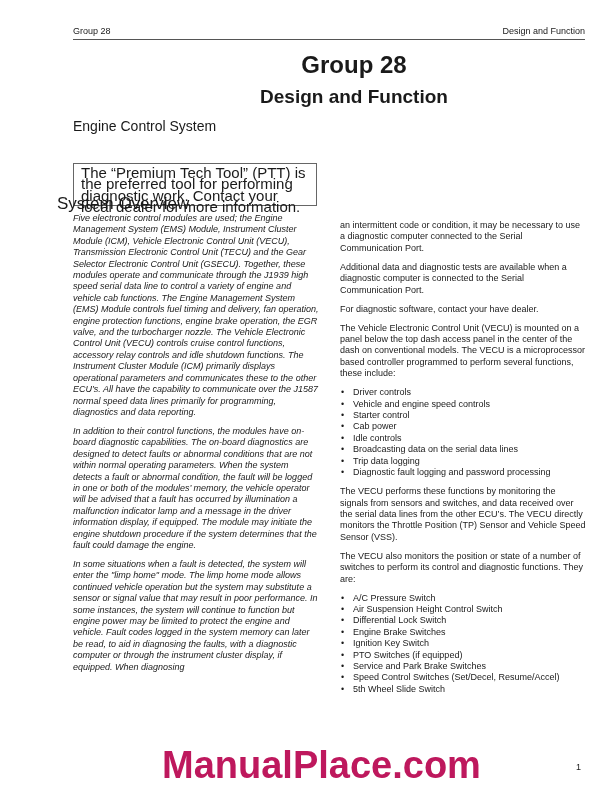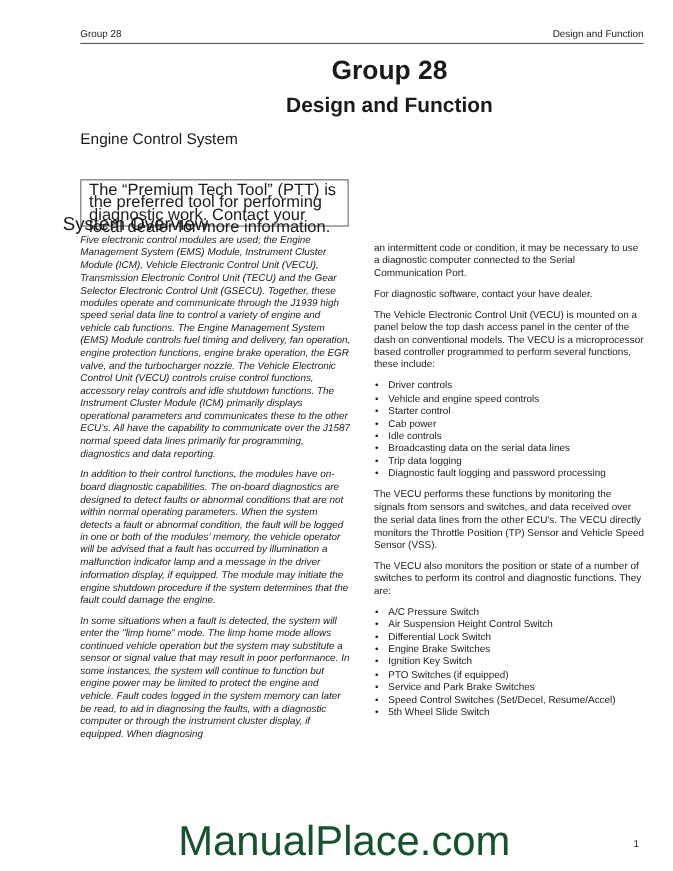--- a/index.html
+++ b/index.html
@@ -47,20 +47,21 @@
 <h4 class="subsection-title">System Overview</h4>
 
 <div class="col col-left">
   <p>Five electronic control modules are used; the Engine Management System (EMS) Module, Instrument Cluster Module (ICM), Vehicle Electronic Control Unit (VECU), Transmission Electronic Control Unit (TECU) and the Gear Selector Electronic Control Unit (GSECU). Together, these modules operate and communicate through the J1939 high speed serial data line to control a variety of engine and vehicle cab functions.  The Engine Management System (EMS) Module controls fuel timing and delivery, fan operation, engine protection functions, engine brake operation, the EGR valve, and the turbocharger nozzle.  The Vehicle Electronic Control Unit (VECU) controls cruise control functions, accessory relay controls and idle shutdown functions.  The Instrument Cluster Module (ICM) primarily displays operational parameters and communicates these to the other ECU’s. All have the capability to communicate over the J1587 normal speed data lines primarily for programming, diagnostics and data reporting.</p>
   <p>In addition to their control functions, the modules have on-board diagnostic capabilities.  The on-board diagnostics are designed to detect faults or abnormal conditions that are not within normal operating parameters. When the system detects a fault or abnormal condition, the fault will be logged in one or both of the modules’ memory, the vehicle operator will be advised that a fault has occurred by illumination a malfunction indicator lamp and a message in the driver information display, if equipped.  The module may initiate the engine shutdown procedure if the system determines that the fault could damage the engine.</p>
   <p>In some situations when a fault is detected, the system will enter the "limp home" mode.  The limp home mode allows continued vehicle operation but the system may substitute a sensor or signal value that may result in poor performance.  In some instances, the system will continue to function but engine power may be limited to protect the engine and vehicle.  Fault codes logged in the system memory can later be read, to aid in diagnosing the faults, with a diagnostic computer or through the instrument cluster display, if equipped.  When diagnosing</p>
 </div>
 
 <div class="col col-right">
   <p>an intermittent code or condition, it may be necessary to use a diagnostic computer connected to the Serial Communication Port.</p>
+  <p>Additional data and diagnostic tests are available when a diagnostic computer is connected to the Serial Communication Port.</p>
   <p>For diagnostic software, contact your have dealer.</p>
   <p>The Vehicle Electronic Control Unit (VECU) is mounted on a panel below the top dash access panel in the center of the dash on conventional models.  The VECU is a microprocessor based controller programmed to perform several functions, these include:</p>
   <ul>
     <li><span class="bullet">•</span><span>Driver controls</span></li>
     <li><span class="bullet">•</span><span>Vehicle and engine speed controls</span></li>
     <li><span class="bullet">•</span><span>Starter control</span></li>
     <li><span class="bullet">•</span><span>Cab power</span></li>
     <li><span class="bullet">•</span><span>Idle controls</span></li>
     <li><span class="bullet">•</span><span>Broadcasting data on the serial data lines</span></li>
     <li><span class="bullet">•</span><span>Trip data logging</span></li>
@@ -74,14 +75,14 @@
     <li><span class="bullet">•</span><span>Differential Lock Switch</span></li>
     <li><span class="bullet">•</span><span>Engine Brake Switches</span></li>
     <li><span class="bullet">•</span><span>Ignition Key Switch</span></li>
     <li><span class="bullet">•</span><span>PTO Switches (if equipped)</span></li>
     <li><span class="bullet">•</span><span>Service and Park Brake Switches</span></li>
     <li><span class="bullet">•</span><span>Speed Control Switches (Set/Decel, Resume/Accel)</span></li>
     <li><span class="bullet">•</span><span>5th Wheel Slide Switch</span></li>
   </ul>
 </div>
 
-<div class="watermark" style="color: #14532d;">ManualPlace.com</div>
+<div class="watermark" style="color: #be185d; font-weight: bold;">ManualPlace.com</div>
 <div class="page-number">1</div>
 
 </body></html>

